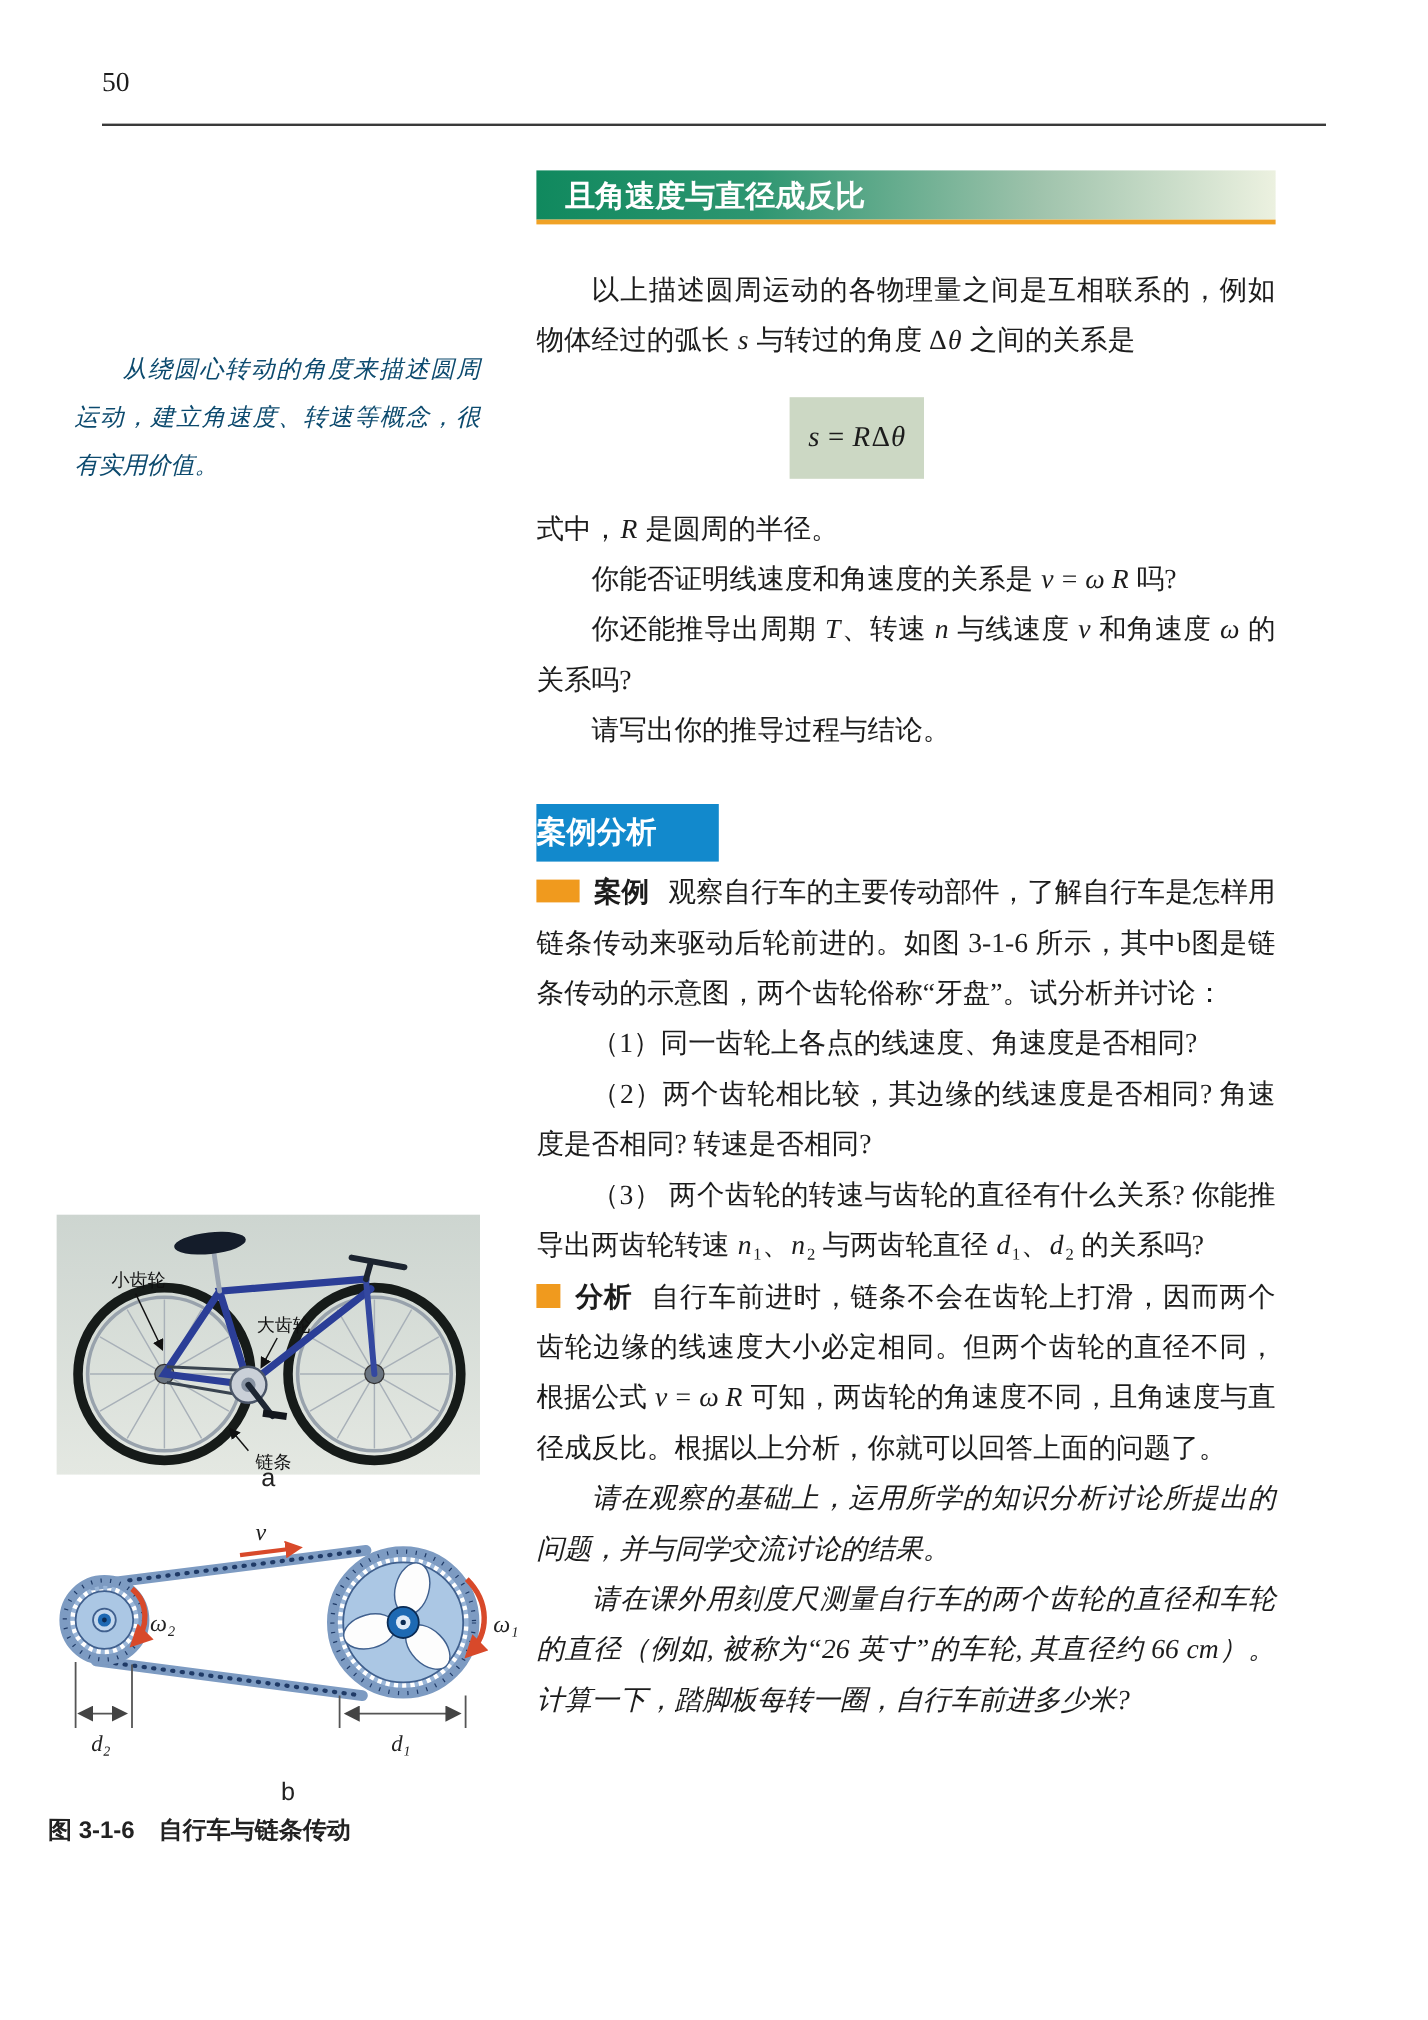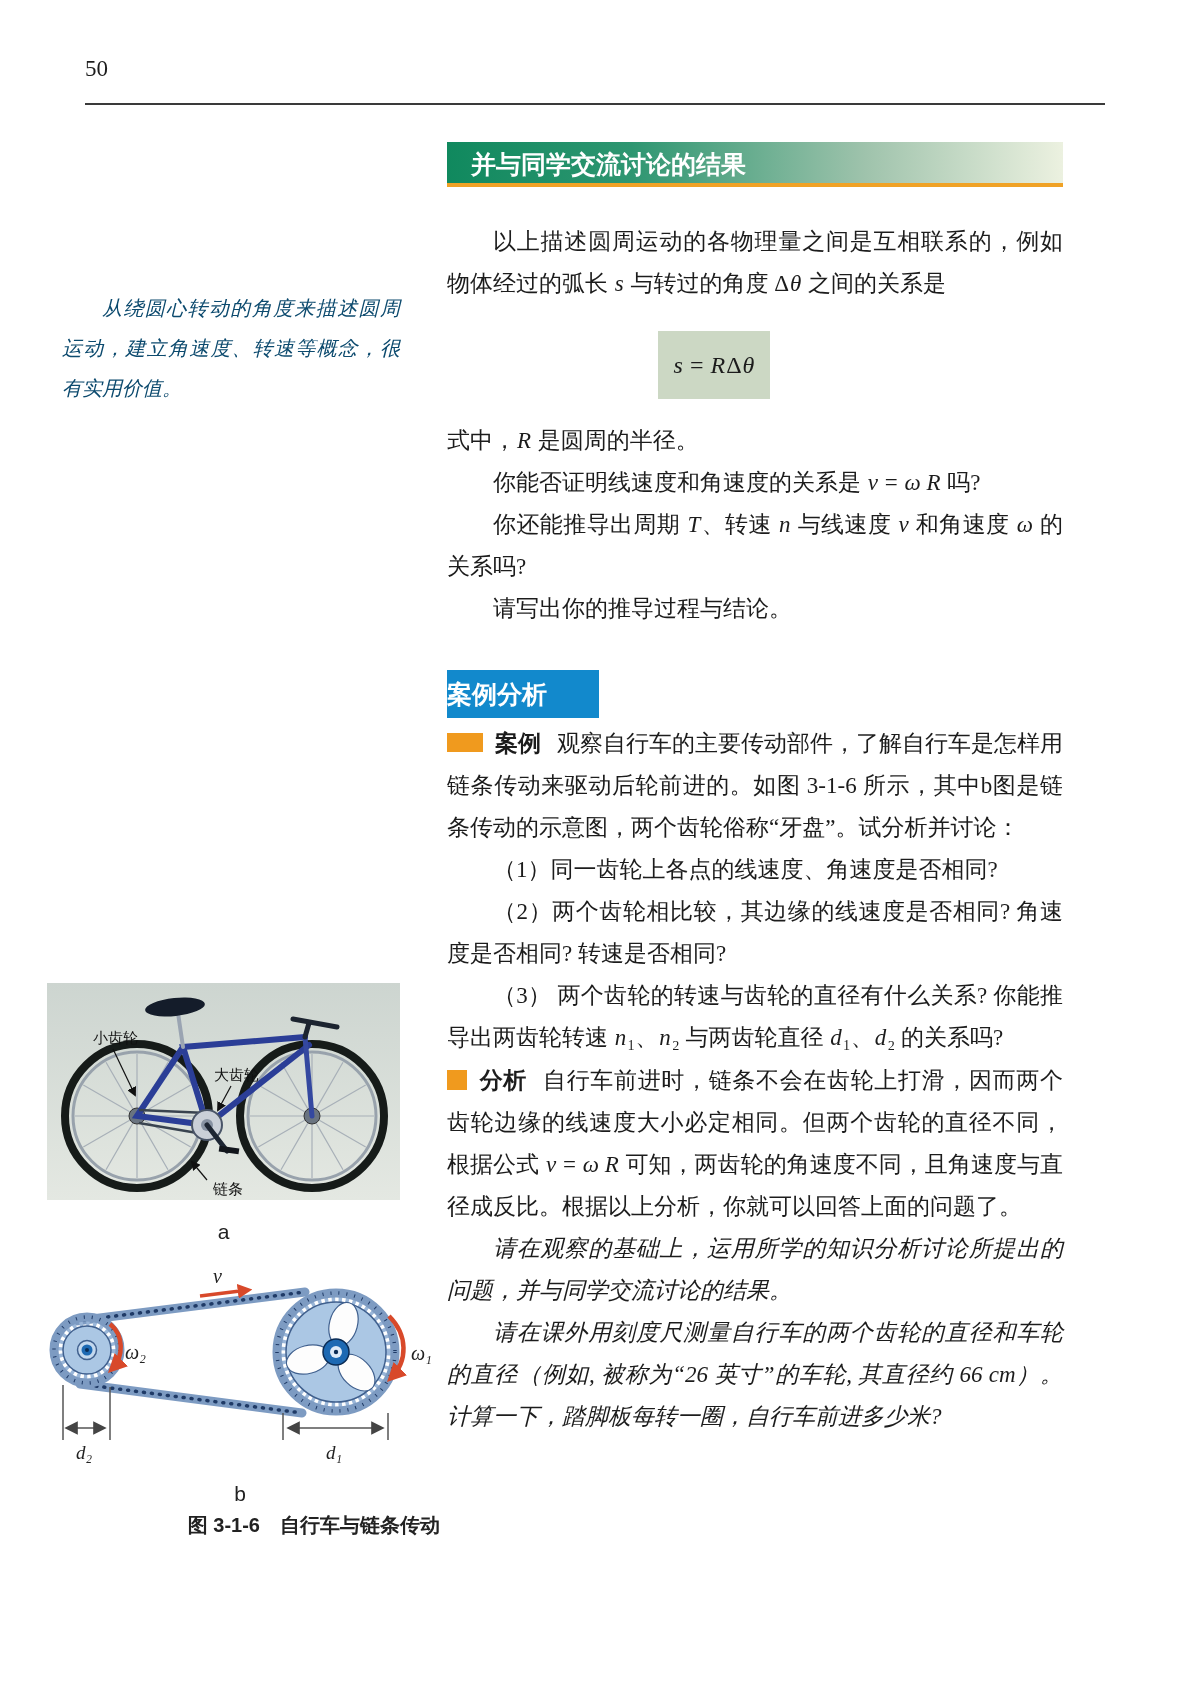--- a/index.html
+++ b/index.html
@@ -46,43 +46,43 @@
   }
   .case-para { margin-top:4px !important; }
   .marker { display:inline-block; background:#f09a1e; vertical-align:-1px; }
   .marker-case { width:36px; height:19px; margin-right:12px; }
   .marker-analysis { width:20px; height:20px; margin-right:12px; vertical-align:-2px; }
   .hei-label { font-family:"Liberation Sans",sans-serif; font-weight:bold; margin-right:16px; }
   .kai { font-style:italic; }
   .mvar, i.mvar { font-style:italic; font-family:"Liberation Serif","DejaVu Serif",serif; padding:0 1px; }
 
   .photo {
-    position:absolute; left:47px; top:983px; width:303px; height:217px;
+    position:absolute; left:47px; top:1012px; width:303px; height:217px;
   }
   .sub-a { position:absolute; left:47px; top:1220px; width:353px; text-align:center;
     font-family:"Liberation Sans",sans-serif; font-size:21px; color:#222; }
   .diagram { position:absolute; left:40px; top:1263px; width:400px; height:205px; }
   .sub-b { position:absolute; left:40px; top:1482px; width:400px; text-align:center;
     font-family:"Liberation Sans",sans-serif; font-size:21px; color:#222; }
-  .caption { position:absolute; left:40px; top:1512px; width:400px; text-align:right;
+  .caption { position:absolute; left:40px; top:1512px; width:400px; text-align:left;
     font-family:"Liberation Sans",sans-serif; font-weight:bold; font-size:20px; color:#222; }
 </style>
 </head>
 <body>
 
 <div class="page">
 
   <div class="pageno">50</div>
   <div class="headrule"></div>
 
   <div class="margin-note">从绕圆心转动的角度来描述圆周运动，建立角速度、转速等概念，很有实用价值。</div>
 
   <div class="main">
     <div class="section-bar">
-      <span>并与同学交流讨论的结果</span>
+      <span>且角速度与直径成反比</span>
     </div>
 
     <p class="indent intro">以上描述圆周运动的各物理量之间是互相联系的，例如物体经过的弧长 <i class="mvar">s</i> 与转过的角度 Δ<i class="mvar">θ</i> 之间的关系是</p>
 
     <div class="formula-wrap">
       <div class="formula-box">
         <span><i class="mvar">s</i> = <i class="mvar">R</i>Δ<i class="mvar">θ</i></span>
       </div>
     </div>
 

